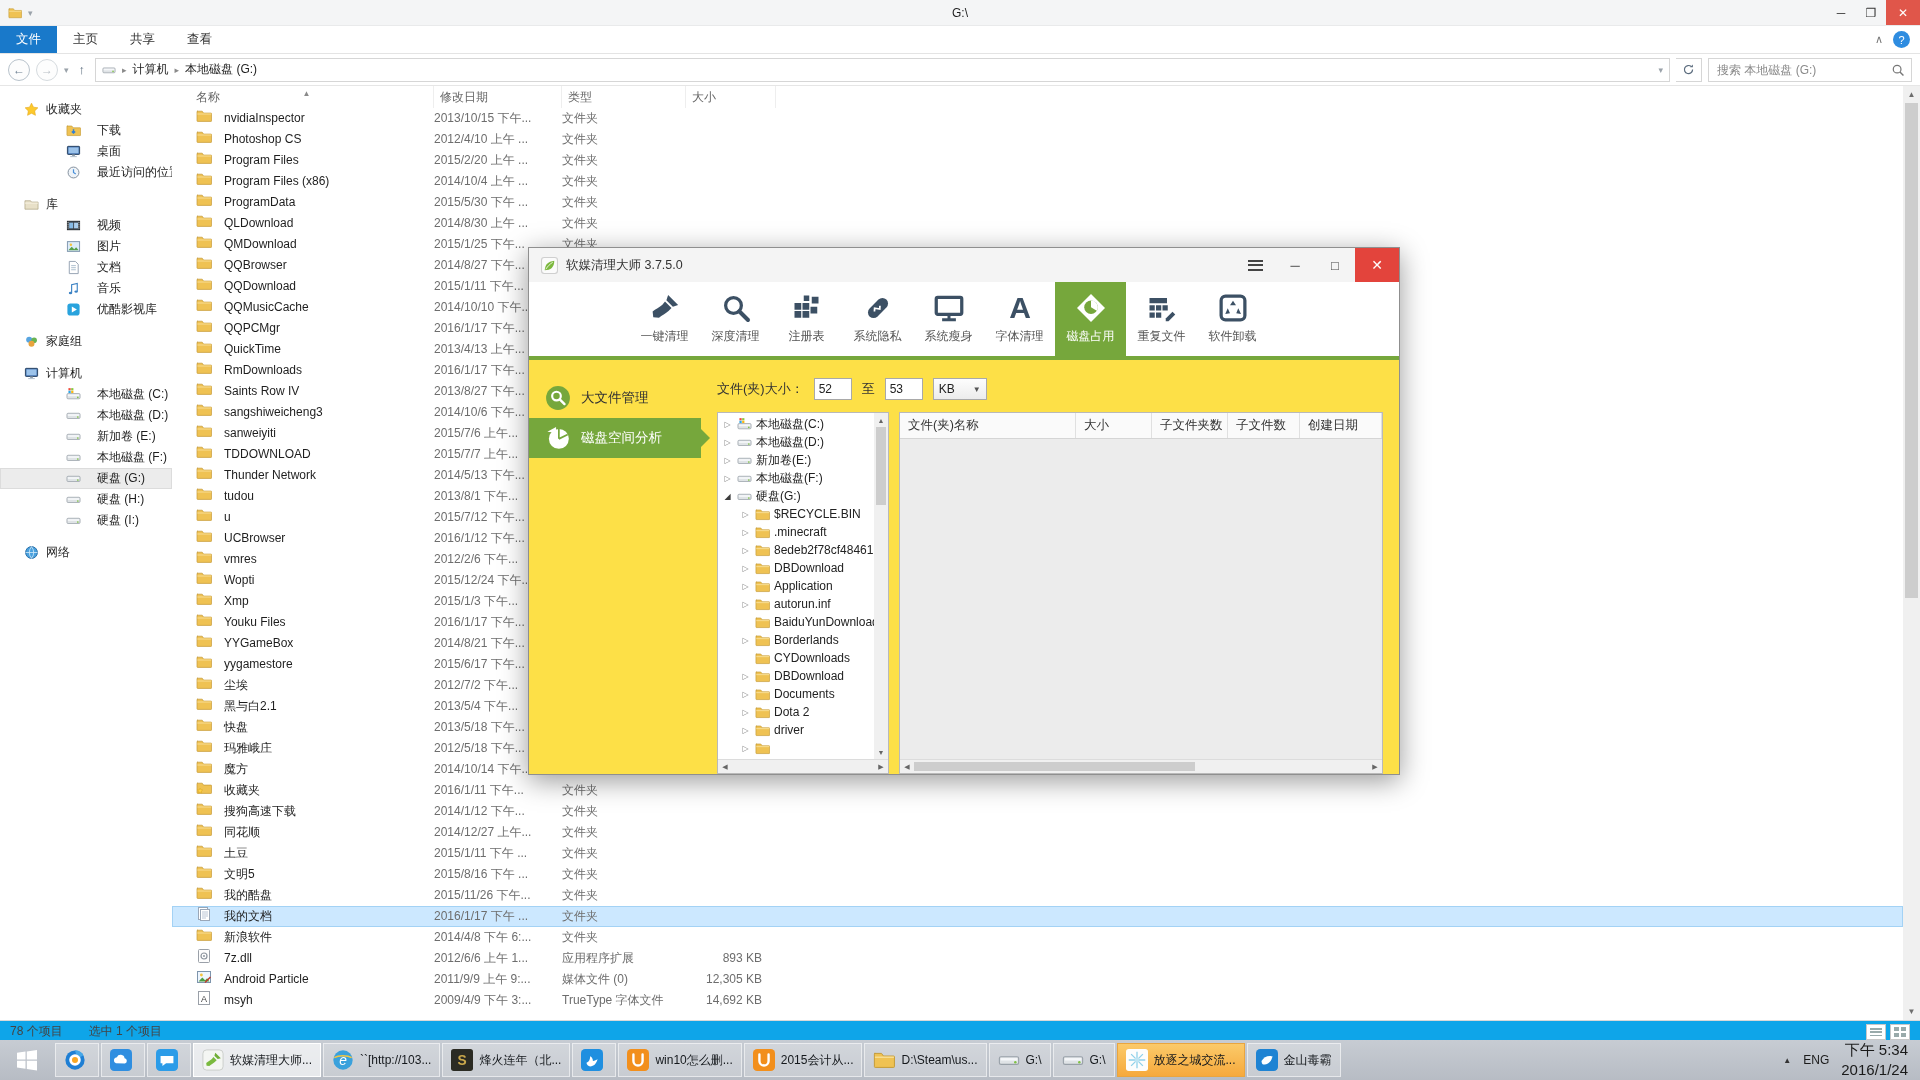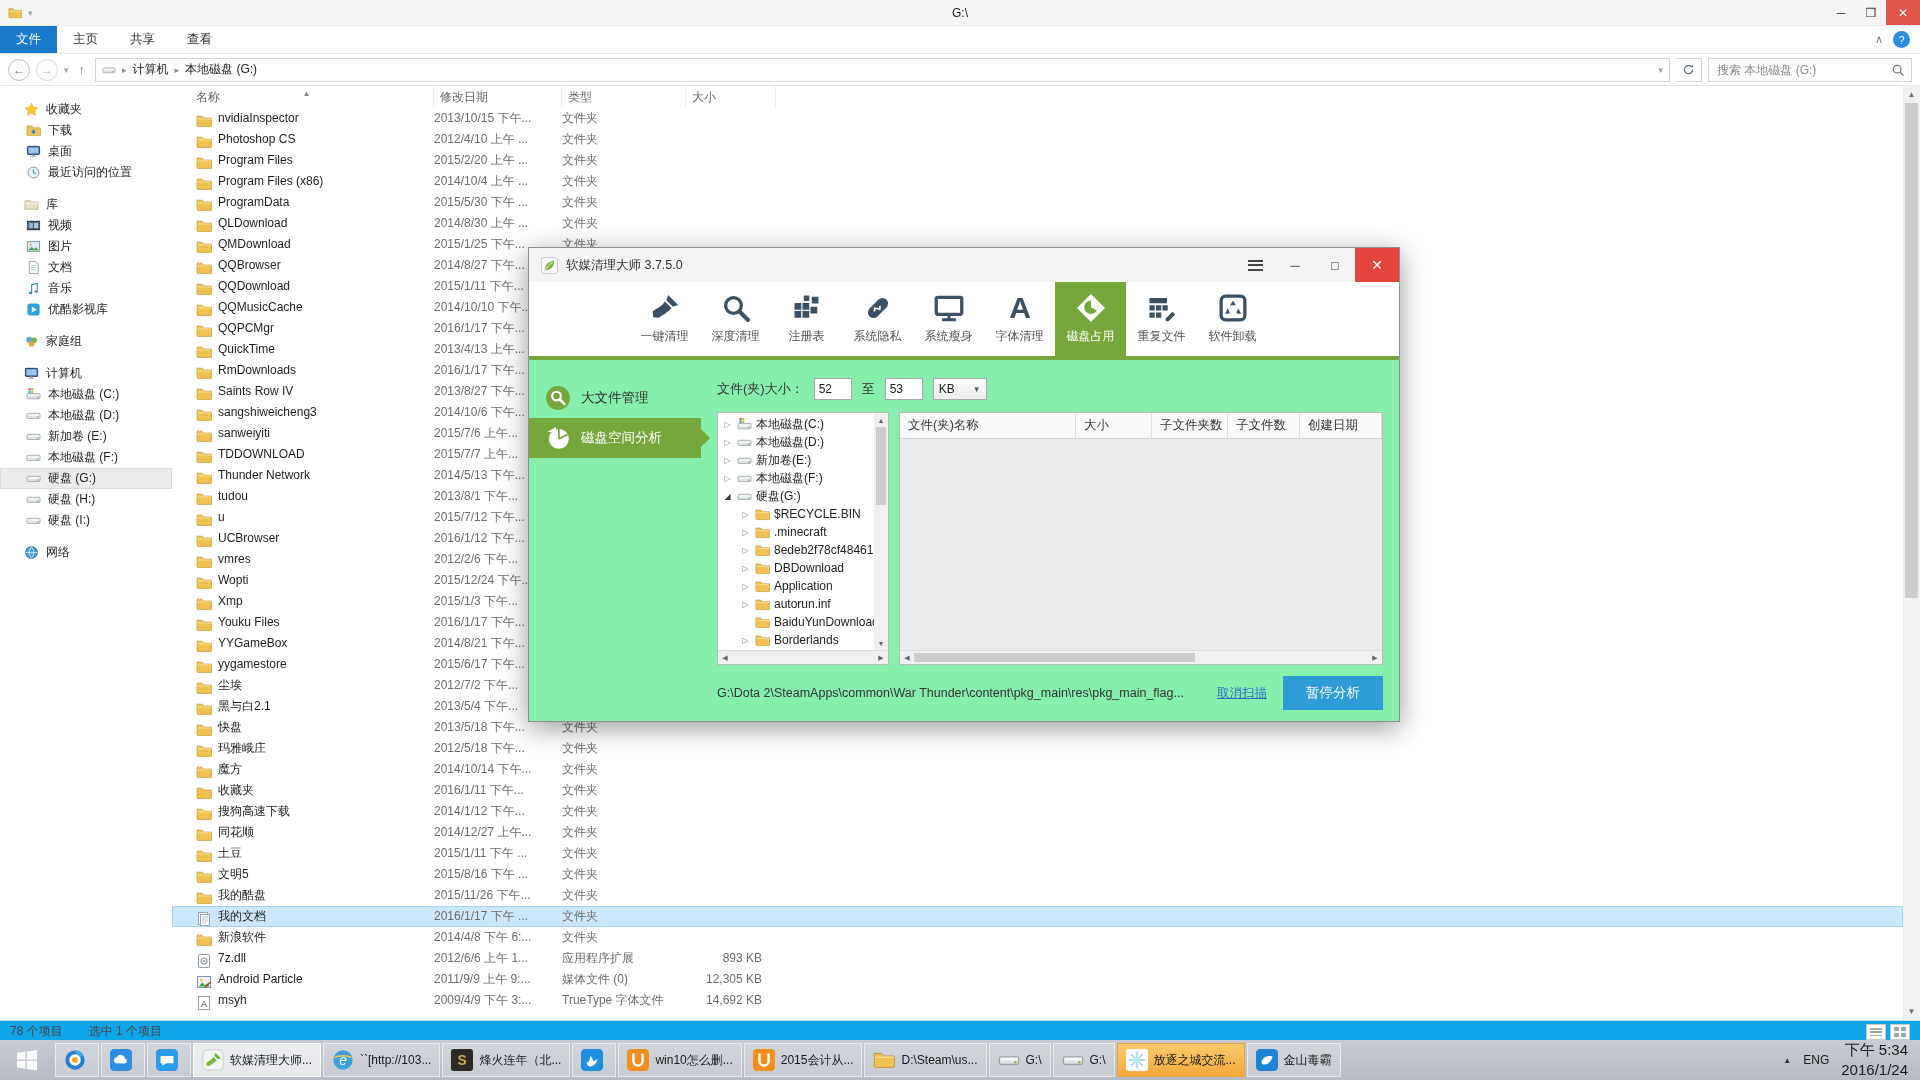--- a/index.html
+++ b/index.html
@@ -41,54 +41,54 @@
   .searchbox{width:204px;height:24px;border:1px solid #d6d6d6;display:flex;align-items:center;background:#fff;padding:0 6px;}
   .searchbox input{flex:1;border:none;outline:none;font-size:12px;color:#444;min-width:0;}
   .searchbox input::placeholder{color:#8a8a8a;}
   .searchbox .ic{width:14px;height:14px;}
 
   .mainrow{flex:1;display:flex;overflow:hidden;}
   
   .sidenav{width:172px;flex:0 0 172px;padding-top:12px;overflow:hidden;font-size:12px;color:#1e1e1e;}
   .nav-group{display:flex;align-items:center;gap:7px;height:22px;padding-left:24px;margin-top:10px;}
   .nav-group:first-child{margin-top:0;}
-  .nav-item{display:flex;align-items:center;gap:7px;height:21px;padding-left:26px;white-space:nowrap;}
+  .nav-item{display:flex;align-items:center;gap:16px;height:21px;padding-left:66px;white-space:nowrap;}
   .nav-item.sel{background:#ececec;box-shadow:inset 0 0 0 1px #dcdcdc;}
   .sidenav .ic{width:15px;height:15px;}
 
   
   .filearea{flex:1;display:flex;flex-direction:column;overflow:hidden;}
   .colheads{display:grid;grid-template-columns:262px 128px 124px 90px;height:22px;line-height:22px;font-size:12px;color:#666;}
   .colheads .ch{padding-left:6px;border-right:1px solid #eee;position:relative;}
   .colheads .ch:first-child{padding-left:24px;}
   .sortmark{position:absolute;top:-3px;left:50%;font-size:8px;color:#8a8a8a;}
   .filerows{flex:1;overflow:hidden;}
   .frow{display:grid;grid-template-columns:262px 128px 124px 90px;height:21px;line-height:21px;font-size:12px;color:#6d6d6d;}
-  .frow .c-name{display:flex;align-items:flex-end;gap:6px;padding-left:24px;color:#1e1e1e;white-space:nowrap;overflow:hidden;}
+  .frow .c-name{display:flex;align-items:flex-start;gap:12px;padding-left:24px;color:#1e1e1e;white-space:nowrap;overflow:hidden;}
   .frow .c-size{text-align:right;padding-right:14px;}
   .frow.sel{background:#cce8ff;box-shadow:inset 0 0 0 1px #a3d2f5;}
 
   
   .vsb{width:17px;flex:0 0 17px;background:#f0f0f0;display:flex;flex-direction:column;align-items:center;}
   .vsb .arr{height:17px;display:flex;align-items:center;justify-content:center;font-size:8px;color:#6d6d6d;width:100%;}
   .vsb .track{flex:1;width:100%;position:relative;}
   .vsb .thumb{position:absolute;top:0;left:2px;right:2px;height:55%;background:#cdcdcd;}
 
   .statusbar{height:20px;border-top:1px solid #d9d9d9;display:flex;align-items:flex-end;font-size:12px;color:#444;padding:0 10px;gap:26px;background:#0ea5e9;}
   .statusbar .right{margin-left:auto;display:flex;gap:4px;}
   .view-btn{width:20px;height:16px;border:1px solid #c8c8c8;background:#fff;display:flex;align-items:center;justify-content:center;}
   .view-btn .g1{width:12px;height:9px;background:repeating-linear-gradient(#9aa 0 1.5px,transparent 1.5px 3.4px);}
   .view-btn .g2{width:12px;height:10px;background:
      linear-gradient(#9aa,#9aa) 0 0/5px 4px no-repeat,
      linear-gradient(#9aa,#9aa) 7px 0/5px 4px no-repeat,
      linear-gradient(#9aa,#9aa) 0 6px/5px 4px no-repeat,
      linear-gradient(#9aa,#9aa) 7px 6px/5px 4px no-repeat;}
 
   
-  #dialog{position:absolute;left:528px;top:247px;width:872px;height:475px;background:#86efac;border:1px solid #8f8f8f;box-shadow:0 6px 26px rgba(0,0,0,.4);z-index:50;display:flex;flex-direction:column;}
+  #dialog{position:absolute;left:528px;top:247px;width:872px;height:528px;background:#fde047;border:1px solid #8f8f8f;box-shadow:0 6px 26px rgba(0,0,0,.4);z-index:50;display:flex;flex-direction:column;}
   .dlg-titlebar{height:34px;background:#f4f4f4;display:flex;align-items:center;padding-left:12px;gap:8px;font-size:12.5px;color:#333;}
   .dlg-titlebar .ic{width:17px;height:17px;}
   .dlg-ctrl{margin-left:auto;display:flex;height:100%;align-items:stretch;}
   .dlg-btn{width:40px;display:flex;align-items:center;justify-content:center;color:#444;font-size:13px;}
   .dlg-btn.close{width:44px;background:#e3443c;color:#fff;font-size:14px;}
   .menu-lines{display:inline-block;width:15px;height:11px;border-top:2px solid #444;border-bottom:2px solid #444;position:relative;}
   .menu-lines::after{content:"";position:absolute;left:0;right:0;top:2.5px;height:2px;background:#444;}
 
   .dlg-tabs{height:78px;display:flex;align-items:stretch;padding-left:100px;border-bottom:4px solid #76a73c;background:#fff;}
   .dlg-tab{width:71px;display:flex;flex-direction:column;align-items:center;justify-content:center;gap:5px;color:#3c5064;}
@@ -1459,25 +1459,20 @@
             <div class="hsb">
               <div class="arr">◀</div>
               <div class="track">
                   <div class="thumb"></div>
                 </div>
               <div class="arr">▶</div>
             </div>
           </div>
         </div>
 
-        <div class="dlg-status">
-          <span class="dlg-path">G:\Dota 2\SteamApps\common\War Thunder\content\pkg_main\res\pkg_main_flag...</span>
-          <span class="dlg-link">取消扫描</span>
-          <button class="blue-btn">暂停分析</button>
-        </div>
       </div>
     </div>
   </div>
 
   <div id="taskbar">
     <div class="start-btn">
       <span class="ic" id="start-icon">
           <svg viewBox="0 0 24 24" fill="#fff">
             <path d="M2 4.8l8.5-1.2v8H2zM11.8 3.4L22 2v9.6H11.8zM2 12.8h8.5v8L2 19.6zM11.8 12.8H22v9.6l-10.2-1.4z"></path>
           </svg>

